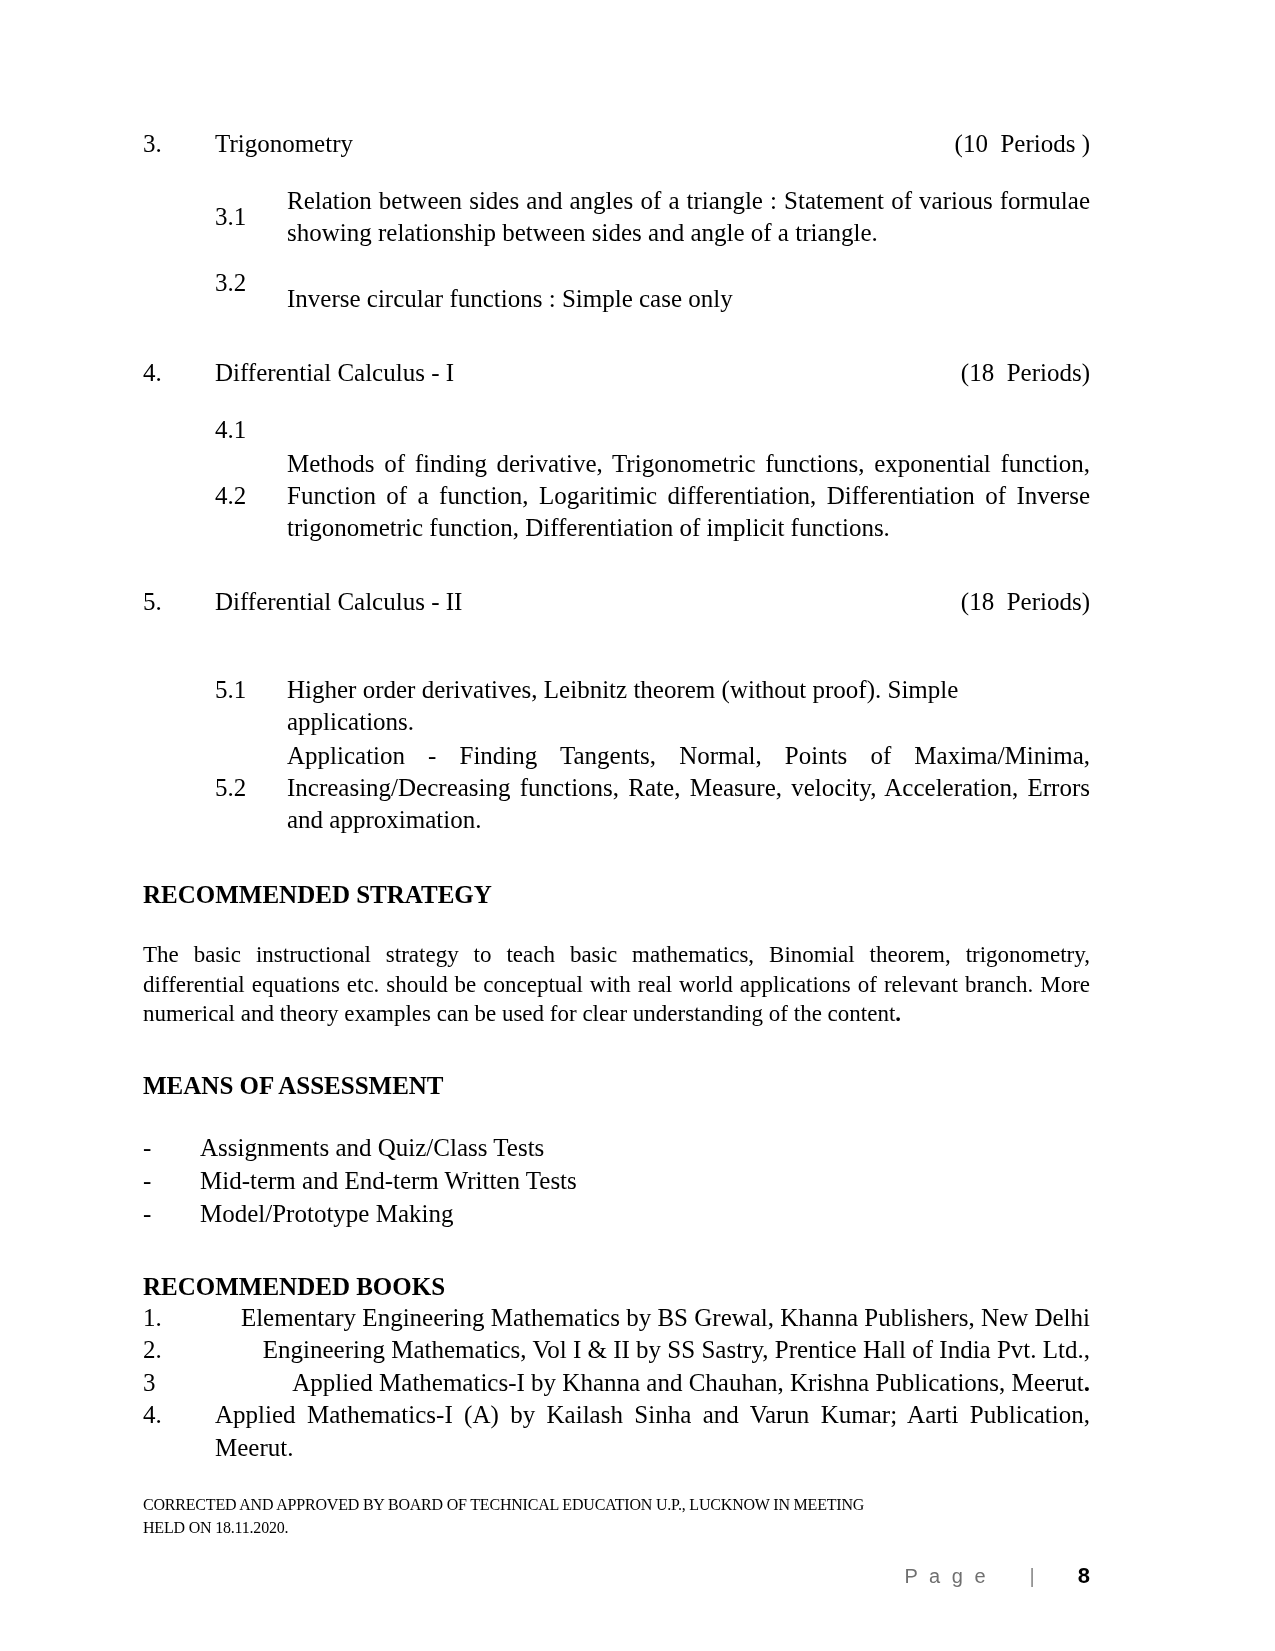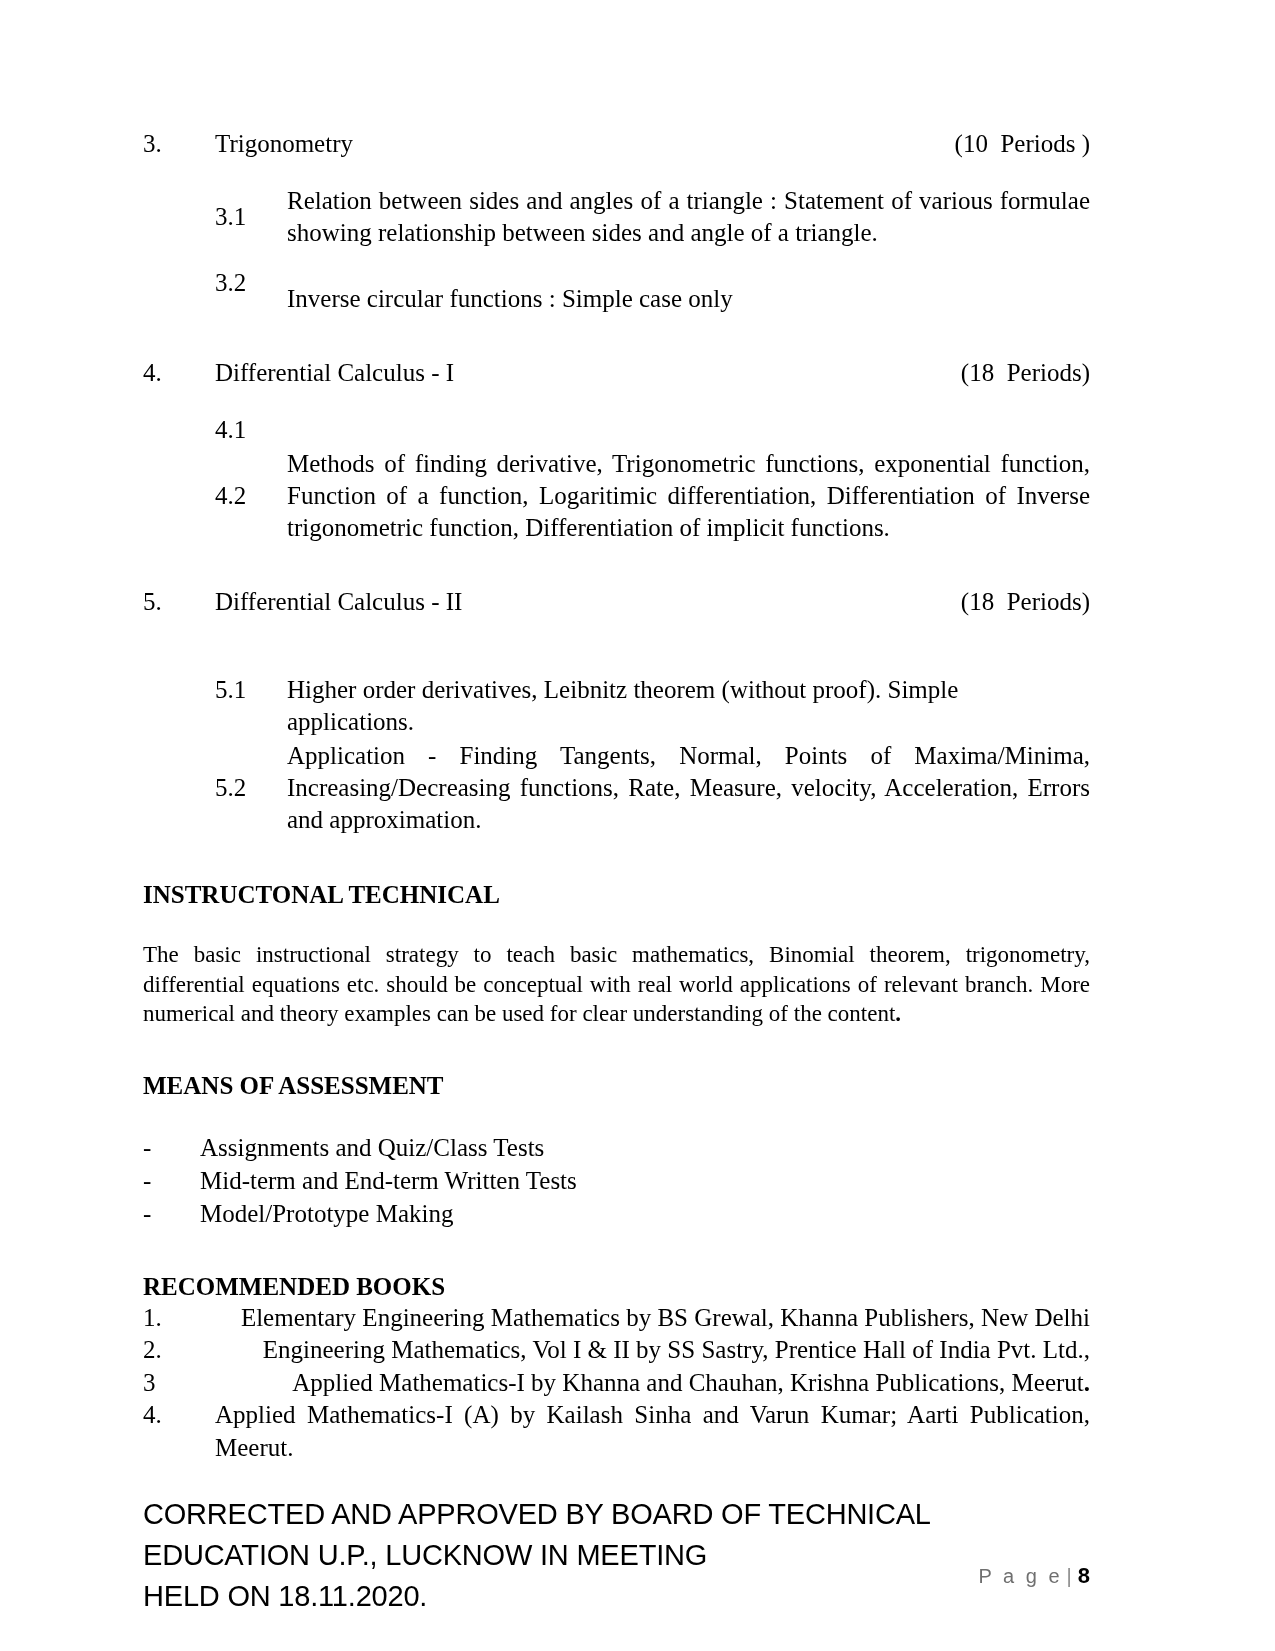--- a/index.html
+++ b/index.html
@@ -111,36 +111,37 @@
   }
   .book-text {
     flex: 1 1 auto;
     text-align: justify;
     text-justify: inter-word;
   }
   .book-text.nojust { text-align: right; }
   .book-text .bold-dot { font-weight: bold; }
 
   .approval {
-    font-size: 29px;
+    font-size: 16px;
     line-height: 1.42;
-    font-family: Liberation Sans, sans-serif;
+    font-family: Liberation Serif, serif;
     letter-spacing: -0.2px;
   }
 
   
   .footer {
     position: absolute;
     right: 185px;
     bottom: 62px;
     display: flex;
     align-items: baseline;
     font-family: "Liberation Sans", "DejaVu Sans", sans-serif;
     font-size: 20px;
     color: #6f6f6f;
+    gap: 37px;
   }
   .footer .page-word { letter-spacing: 3px; }
   .footer .sep {
     margin: 0 6px 0 4px;
     color: #8a8a8a;
   }
   .footer .page-no {
     font-weight: bold;
     color: #000000;
     font-size: 22px;
@@ -200,21 +201,21 @@
       <span class="sub-body nojust">Higher order derivatives, Leibnitz theorem (without proof). Simple applications.</span>
     </div>
     <div class="sub-row">
       <span class="sub-num">5.2</span>
       <span class="sub-body">Application  -  Finding  Tangents,  Normal,  Points  of      Maxima/Minima, Increasing/Decreasing   functions,     Rate,       Measure, velocity, Acceleration, Errors and approximation.</span>
     </div>
   </div>
 
   <div class="gap-lg"></div>
 
-  <div class="heading">INSTRUCTONAL TECHNICAL</div>
+  <div class="heading">RECOMMENDED STRATEGY</div>
 
   <div class="gap-md"></div>
 
   <div class="para"><span>The  basic  instructional  strategy  to  teach  basic  mathematics,  Binomial  theorem,  trigonometry, differential  equations etc. should be conceptual with real world applications of relevant branch. More numerical and theory examples can be used for clear understanding of the content</span><span class="bold-dot">.</span></div>
 
   <div class="gap-lg"></div>
 
   <div class="heading">MEANS OF ASSESSMENT</div>
 
   <div class="gap-md"></div>

